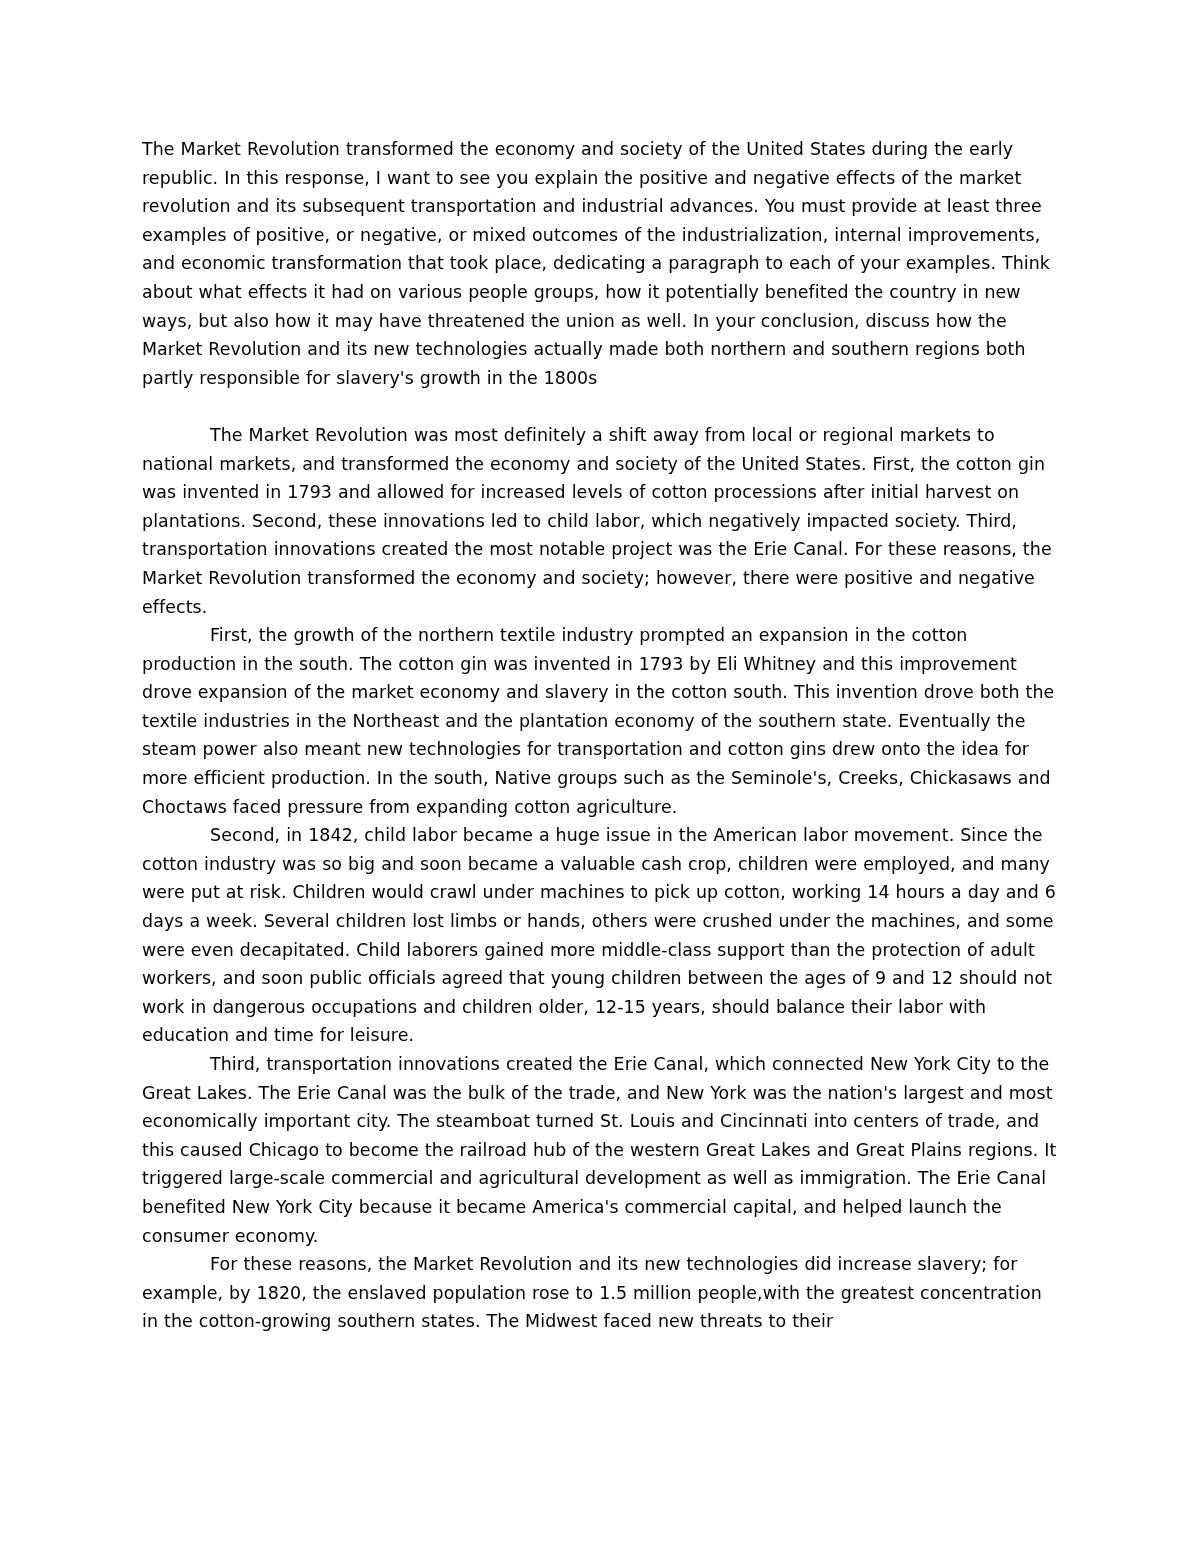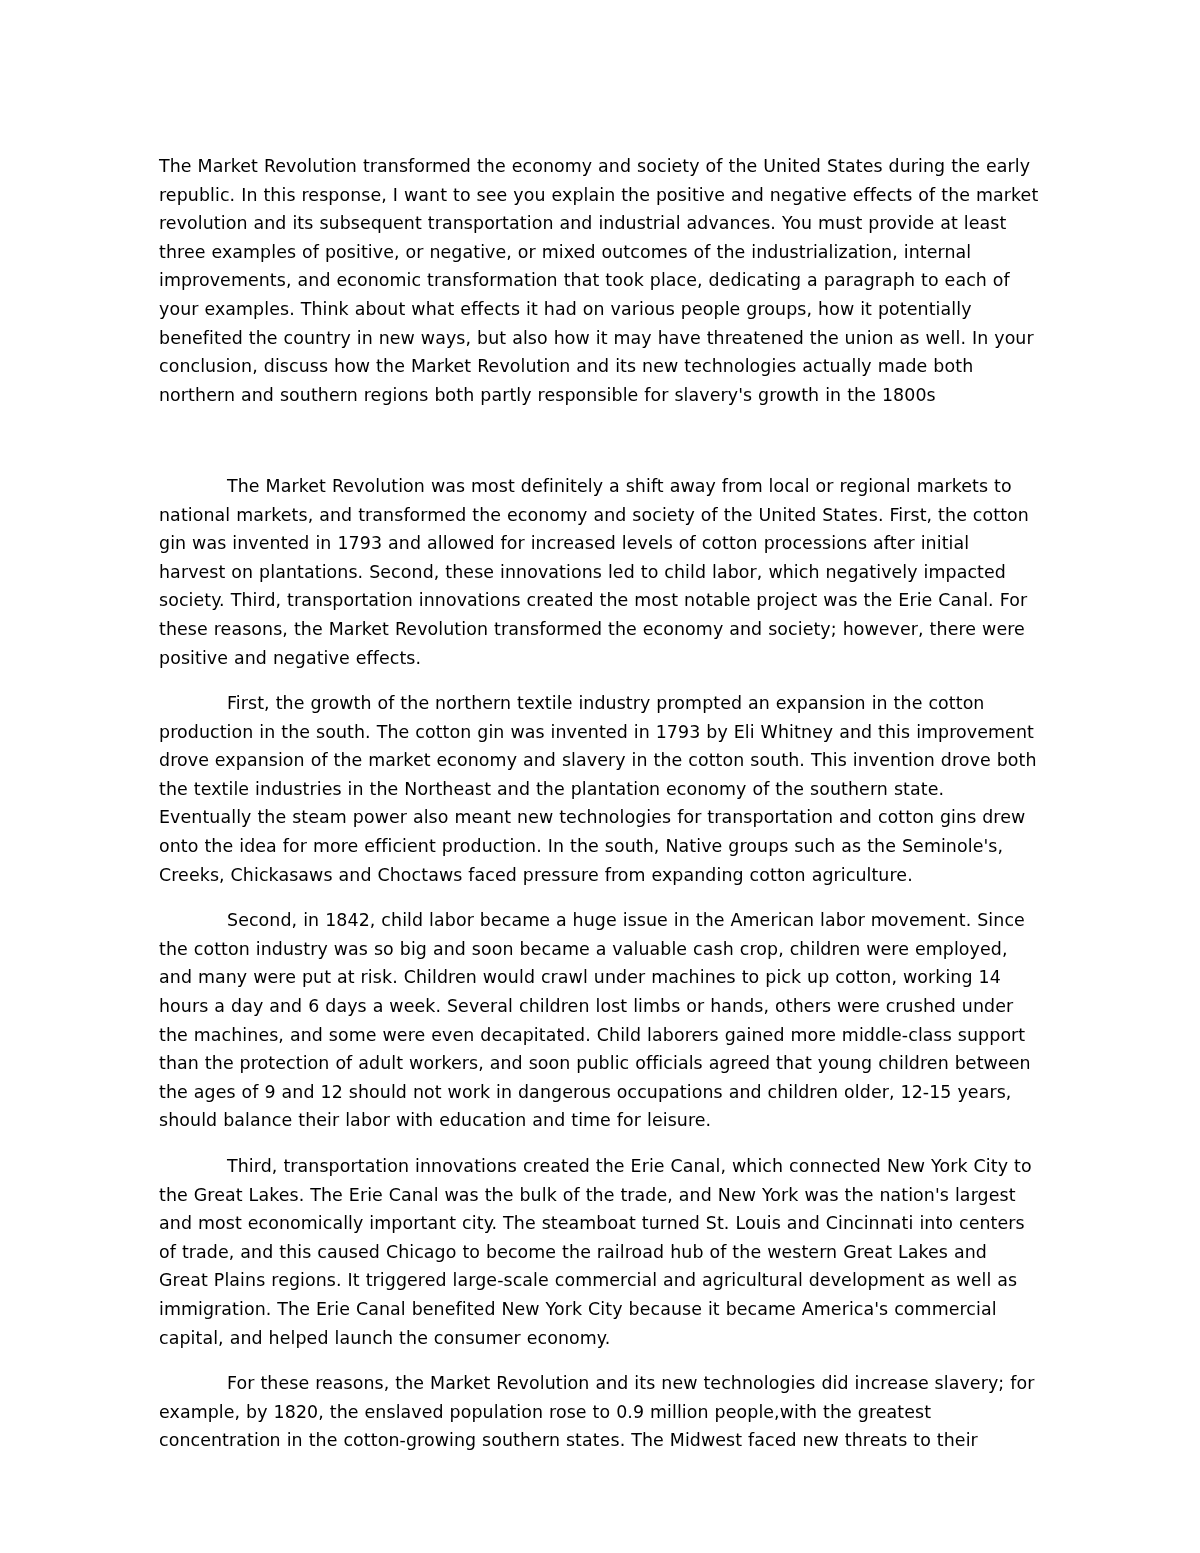--- a/index.html
+++ b/index.html
@@ -24,21 +24,21 @@
   .content {
     position: absolute;
     left: 142px;
     top: 135px;
     width: 916px;
   }
   .para {
     font-size: 17.4px;
     line-height: 28.6px;
     text-align: left;
-    margin: 17px;
+    margin: 0;
     letter-spacing: 0.1px;
     word-spacing: 0.3px;
   }
   .para.indent {
     text-indent: 68px;
   }
   .gap {
     height: 28.6px;
   }
 </style>
@@ -53,16 +53,16 @@
     <div class="gap"></div>
 
     <p class="para indent">The Market Revolution was most definitely a shift away from local or regional markets to national markets, and transformed the economy and society of the United States. First, the cotton gin was invented in 1793 and allowed for increased levels of cotton processions after initial harvest on plantations. Second, these innovations led to child labor, which negatively impacted society. Third, transportation innovations created the most notable project was the Erie Canal. For these reasons, the Market Revolution transformed the economy and society; however, there were positive and negative effects.</p>
 
     <p class="para indent">First, the growth of the northern textile industry prompted an expansion in the cotton production in the south. The cotton gin was invented in 1793 by Eli Whitney and this improvement drove expansion of the market economy and slavery in the cotton south. This invention drove both the textile industries in the Northeast and the plantation economy of the southern state. Eventually the steam power also meant new technologies for transportation and cotton gins drew onto the idea for more efficient production. In the south, Native groups such as the Seminole's, Creeks, Chickasaws and Choctaws faced pressure from expanding cotton agriculture.</p>
 
     <p class="para indent">Second, in 1842, child labor became a huge issue in the American labor movement. Since the cotton industry was so big and soon became a valuable cash crop, children were employed, and many were put at risk. Children would crawl under machines to pick up cotton, working 14 hours a day and 6 days a week. Several children lost limbs or hands, others were crushed under the machines, and some were even decapitated. Child laborers gained more middle-class support than the protection of adult workers, and soon public officials agreed that young children between the ages of 9 and 12 should not work in dangerous occupations and children older, 12-15 years, should balance their labor with education and time for leisure.</p>
 
     <p class="para indent">Third, transportation innovations created the Erie Canal, which connected New York City to the Great Lakes. The Erie Canal was the bulk of the trade, and New York was the nation's largest and most economically important city. The steamboat turned St. Louis and Cincinnati into centers of trade, and this caused Chicago to become the railroad hub of the western Great Lakes and Great Plains regions. It triggered large-scale commercial and agricultural development as well as immigration. The Erie Canal benefited New York City because it became America's commercial capital, and helped launch the consumer economy.</p>
 
-    <p class="para indent">For these reasons, the Market Revolution and its new technologies did increase slavery; for example, by 1820, the enslaved population rose to 0.9 million people,with the greatest concentration in the cotton-growing southern states. The Midwest faced new threats to their</p>
+    <p class="para indent">For these reasons, the Market Revolution and its new technologies did increase slavery; for example, by 1820, the enslaved population rose to 1.5 million people,with the greatest concentration in the cotton-growing southern states. The Midwest faced new threats to their</p>
 
   </div>
 </div>
 
 </body></html>

